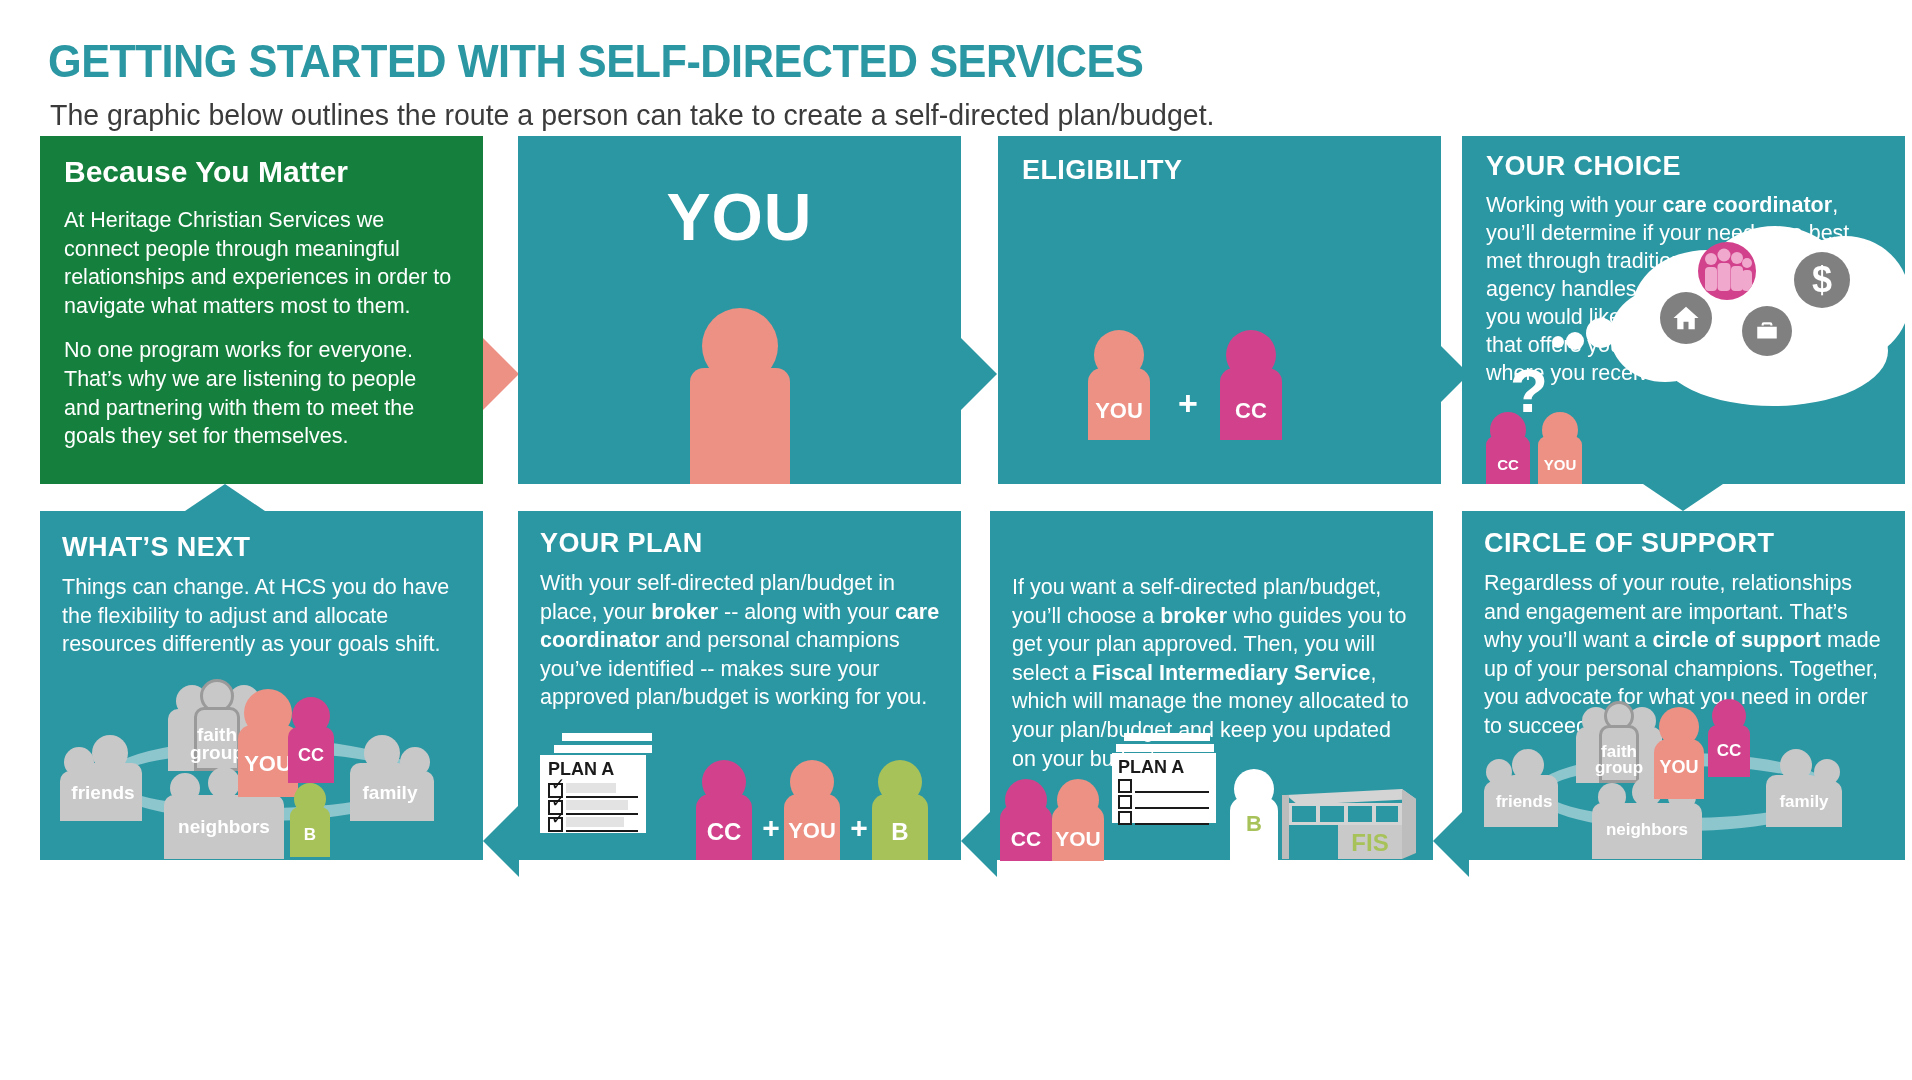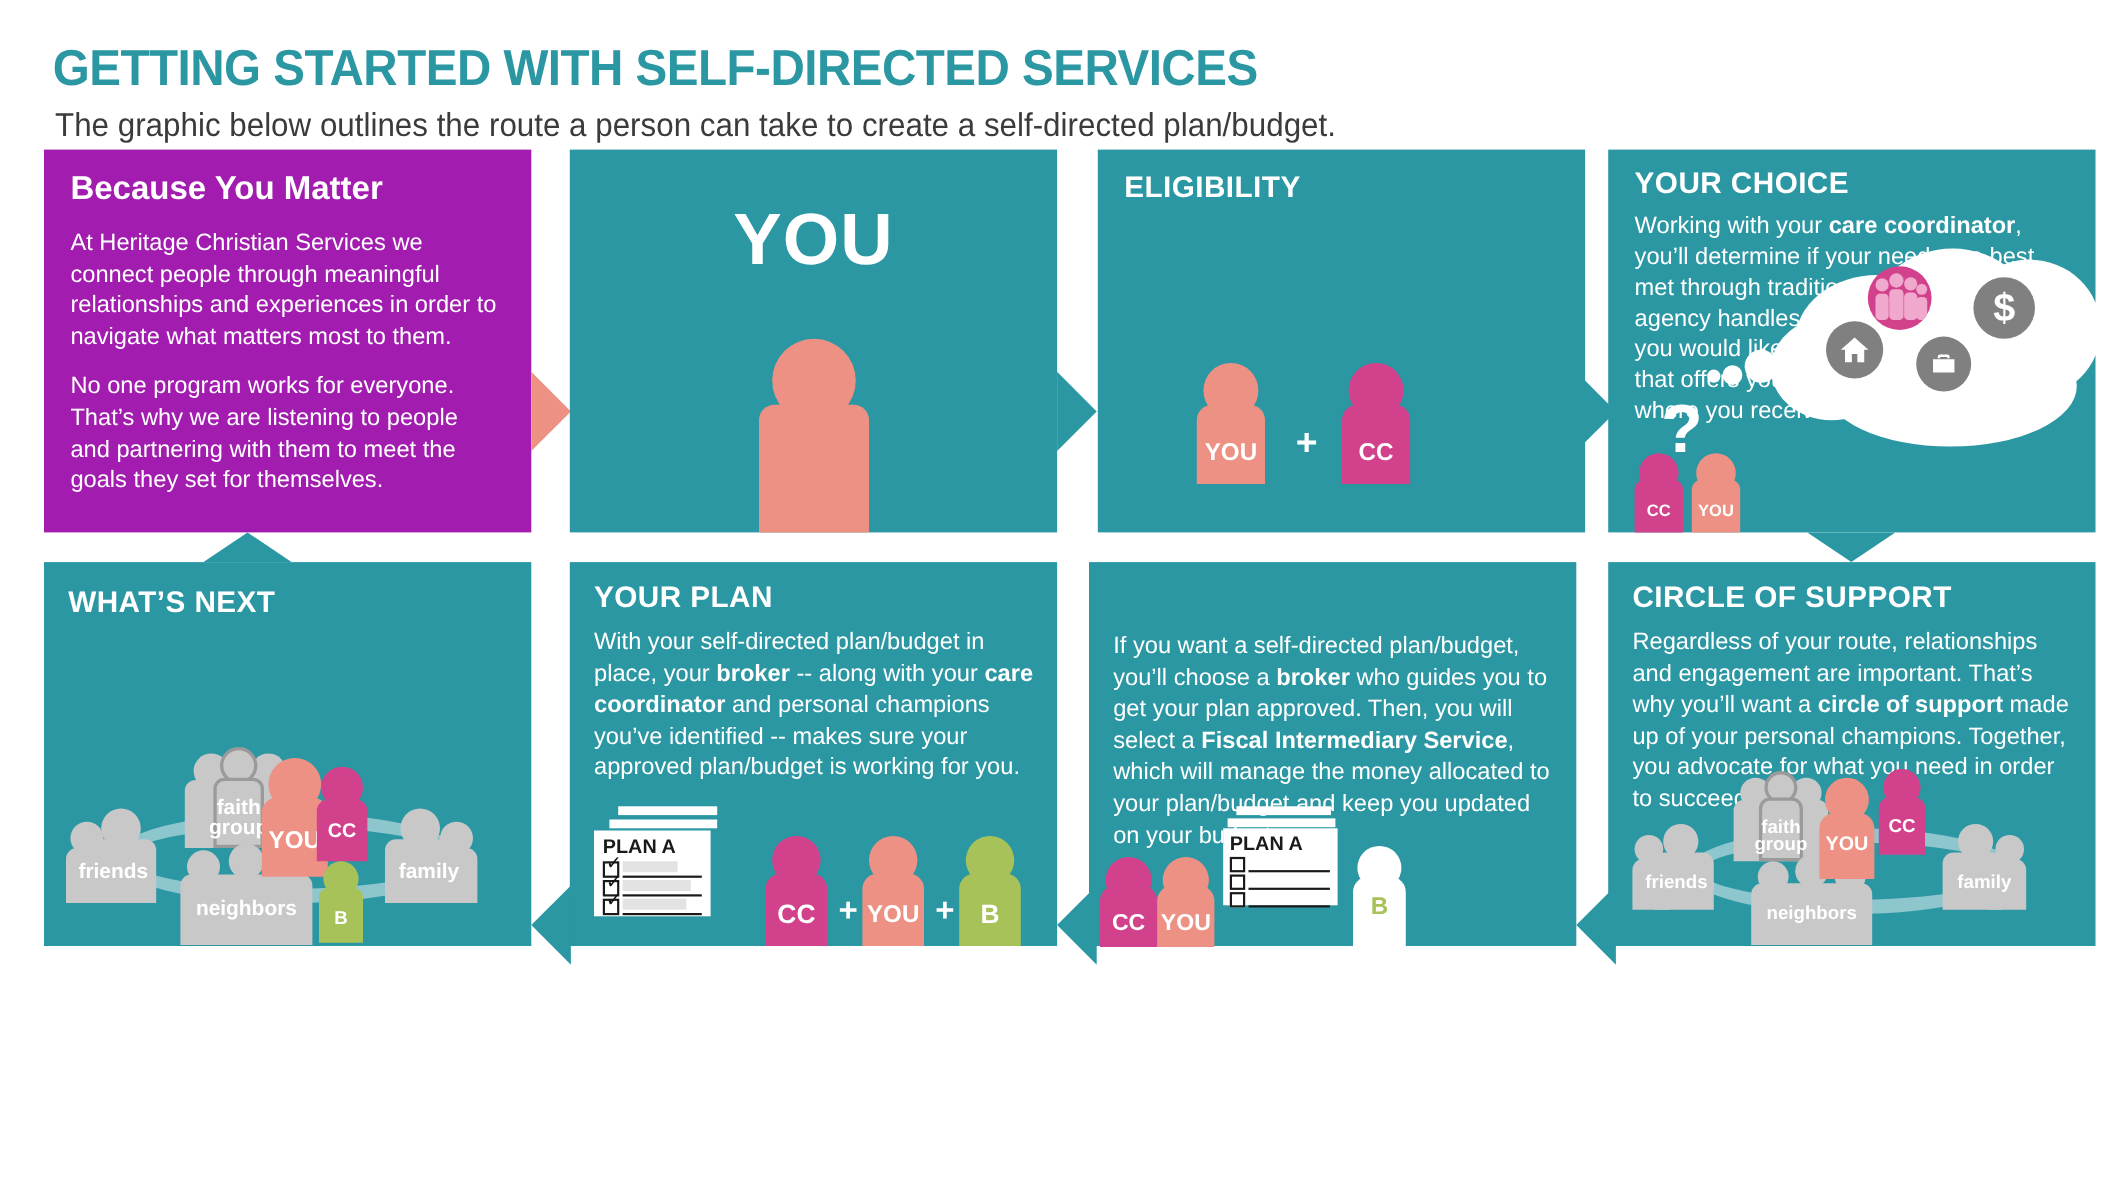--- a/index.html
+++ b/index.html
@@ -20,21 +20,21 @@
   }
   .hdr-sub{
     position:absolute;left:50px;top:98px;
     font-size:30px;color:#3b3b3b;line-height:1.1;
     transform:scaleX(0.95);transform-origin:left center;
   }
 
   
   .panel{position:absolute;box-sizing:border-box;}
   .teal{background:#2b97a3;}
-  .salmon{background:#a21caf;}
+  .salmon{background:#15803d;}
 
   .p-title{
     color:#ffffff;font-weight:bold;line-height:1.05;
   }
   .p-title.caps{font-size:27px;letter-spacing:0.4px;}
   .p-title.mixed{font-size:29px;}
   .p-body{
     color:#ffffff;font-size:21.5px;line-height:1.33;
   }
   .p-body b{font-weight:bold;}
@@ -210,20 +210,21 @@
       <div class="head" style="width:36px;height:36px;background:#ed9184;"></div>
       <div class="body" style="height:48px;background:#ed9184;border-radius:9px 9px 0 0;"></div>
       <div class="lbl" style="top:44px;font-size:15px;">YOU</div>
     </div>
   </div>
 
   <div class="arrow-d" style="left:1643px;top:484px;"></div>
 
   <div class="panel teal" style="left:40px;top:511px;width:443px;height:349px;">
     <div class="p-title caps" style="position:absolute;left:22px;top:22px;">WHAT’S NEXT</div>
+    <div class="p-body" style="position:absolute;left:22px;top:62px;width:400px;">Things can change. At HCS you do have the flexibility to adjust and allocate resources differently as your goals shift.</div>
 
     <div class="ring" style="left:62px;top:228px;width:320px;height:82px;"></div>
 
     <div class="grp" style="left:126px;top:168px;width:102px;height:92px;">
       <div class="g-head" style="left:10px;top:6px;width:32px;height:32px;"></div>
       <div class="g-head" style="left:62px;top:6px;width:32px;height:32px;"></div>
       <div class="g-base" style="left:2px;top:30px;width:98px;height:62px;"></div>
       <div class="g-head" style="left:34px;top:0px;width:34px;height:34px;border:3px solid #9a9a9a;box-sizing:border-box;"></div>
       <div class="g-base" style="left:28px;top:28px;width:46px;height:64px;border:3px solid #9a9a9a;box-sizing:border-box;"></div>
       <div class="g-lbl" style="top:46px;font-size:19px;">faith</div>
@@ -349,20 +350,34 @@
       <div class="plan-box" style="left:6px;top:78px;width:14px;height:14px;"></div>
       <div class="plan-line" style="left:23px;top:90px;width:74px;"></div>
     </div>
 
     <div class="person" style="left:240px;top:258px;width:48px;height:92px;">
       <div class="head" style="width:40px;height:40px;background:#ffffff;"></div>
       <div class="body" style="height:64px;background:#ffffff;"></div>
       <div class="lbl" style="top:42px;font-size:22px;color:#a8c25a;">B</div>
     </div>
 
+    <div class="desk" style="left:286px;top:262px;width:140px;height:88px;">
+      <svg width="140" height="88" viewBox="0 0 140 88" aria-hidden="true">
+        <polygon points="10,22 126,16 140,26 22,32" fill="#d4d4d4"></polygon>
+        <rect x="10" y="30" width="118" height="22" fill="#d4d4d4"></rect>
+        <rect x="16" y="33" width="24" height="16" fill="#2b97a3"></rect>
+        <rect x="44" y="33" width="24" height="16" fill="#2b97a3"></rect>
+        <rect x="72" y="33" width="24" height="16" fill="#2b97a3"></rect>
+        <rect x="100" y="33" width="22" height="16" fill="#2b97a3"></rect>
+        <rect x="6" y="22" width="7" height="64" fill="#bcbcbc"></rect>
+        <rect x="62" y="52" width="64" height="34" fill="#c9c9c9"></rect>
+        <polygon points="126,16 140,26 140,80 126,86" fill="#bdbdbd"></polygon>
+      </svg>
+      <div style="position:absolute;left:62px;top:56px;width:64px;text-align:center;color:#a8c25a;font-weight:bold;font-size:24px;">FIS</div>
+    </div>
   </div>
 
   <div class="arrow-l" style="left:1433px;top:805px;border-right:36px solid #2b97a3;"></div>
 
   <div class="panel teal" style="left:1462px;top:511px;width:443px;height:349px;">
     <div class="p-title caps" style="position:absolute;left:22px;top:18px;">CIRCLE OF SUPPORT</div>
     <div class="p-body" style="position:absolute;left:22px;top:58px;width:404px;">
       <span>Regardless of your route, relationships and engagement are important. That’s why you’ll want a </span><b>circle of support</b><span> made up of your personal champions. Together, you advocate for what you need in order to succeed.</span>
     </div>
 

